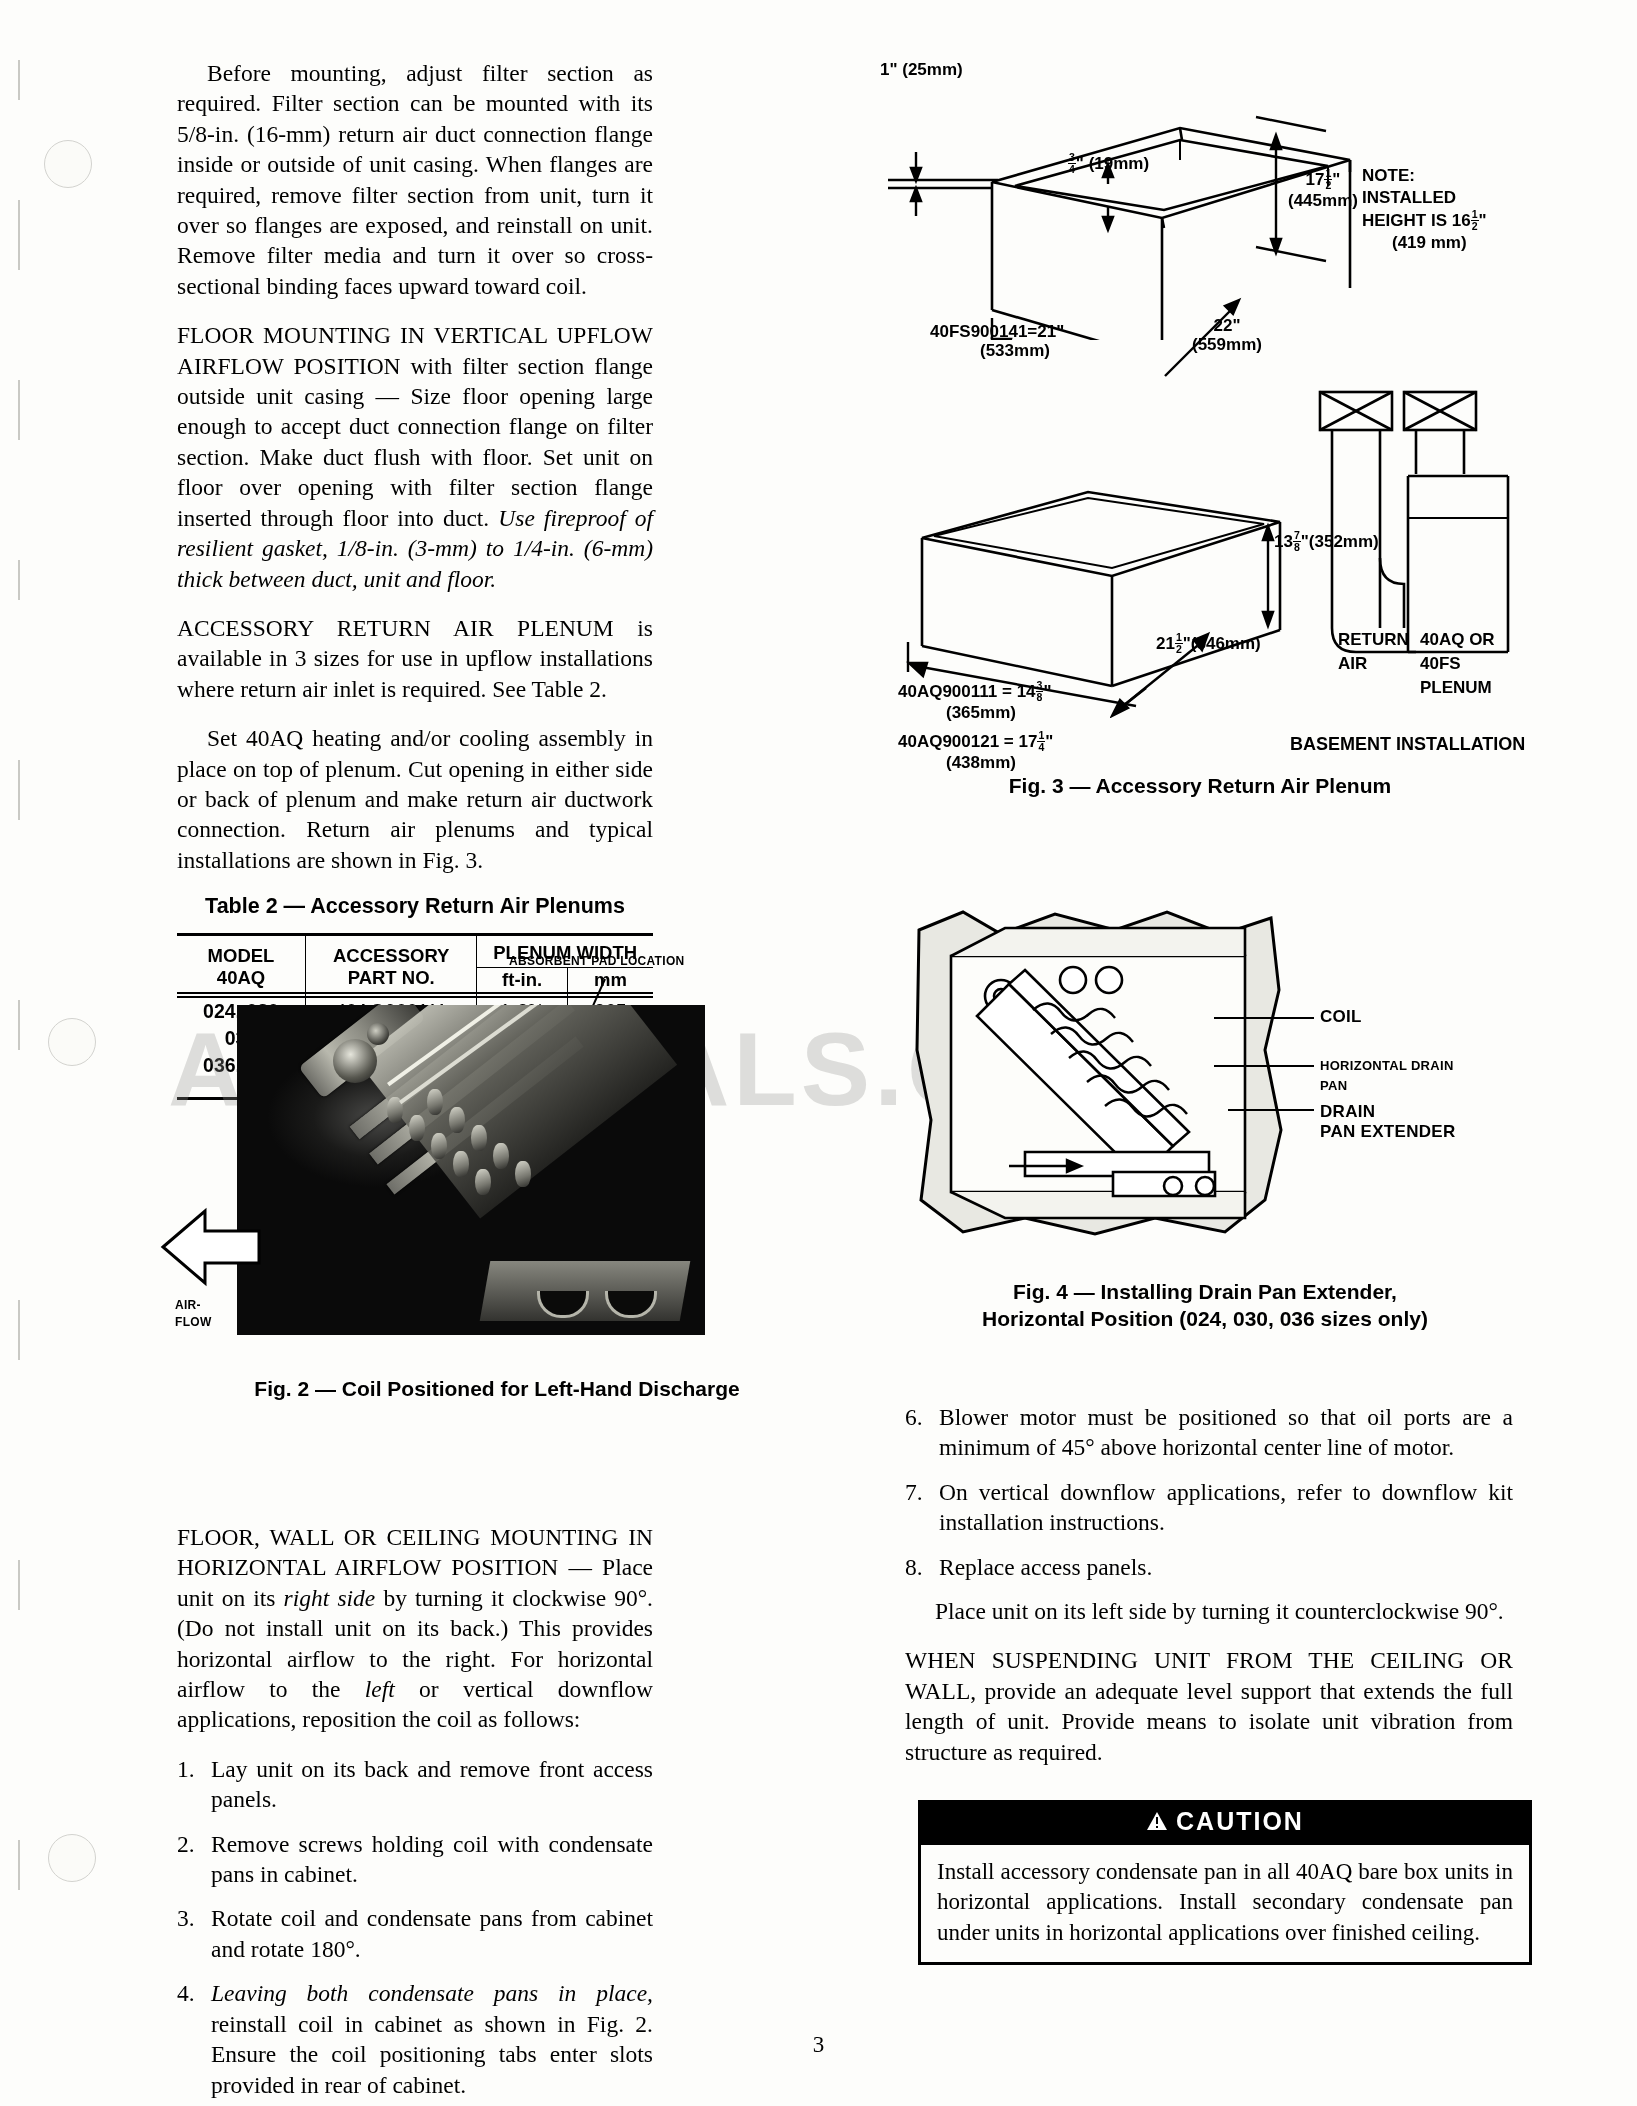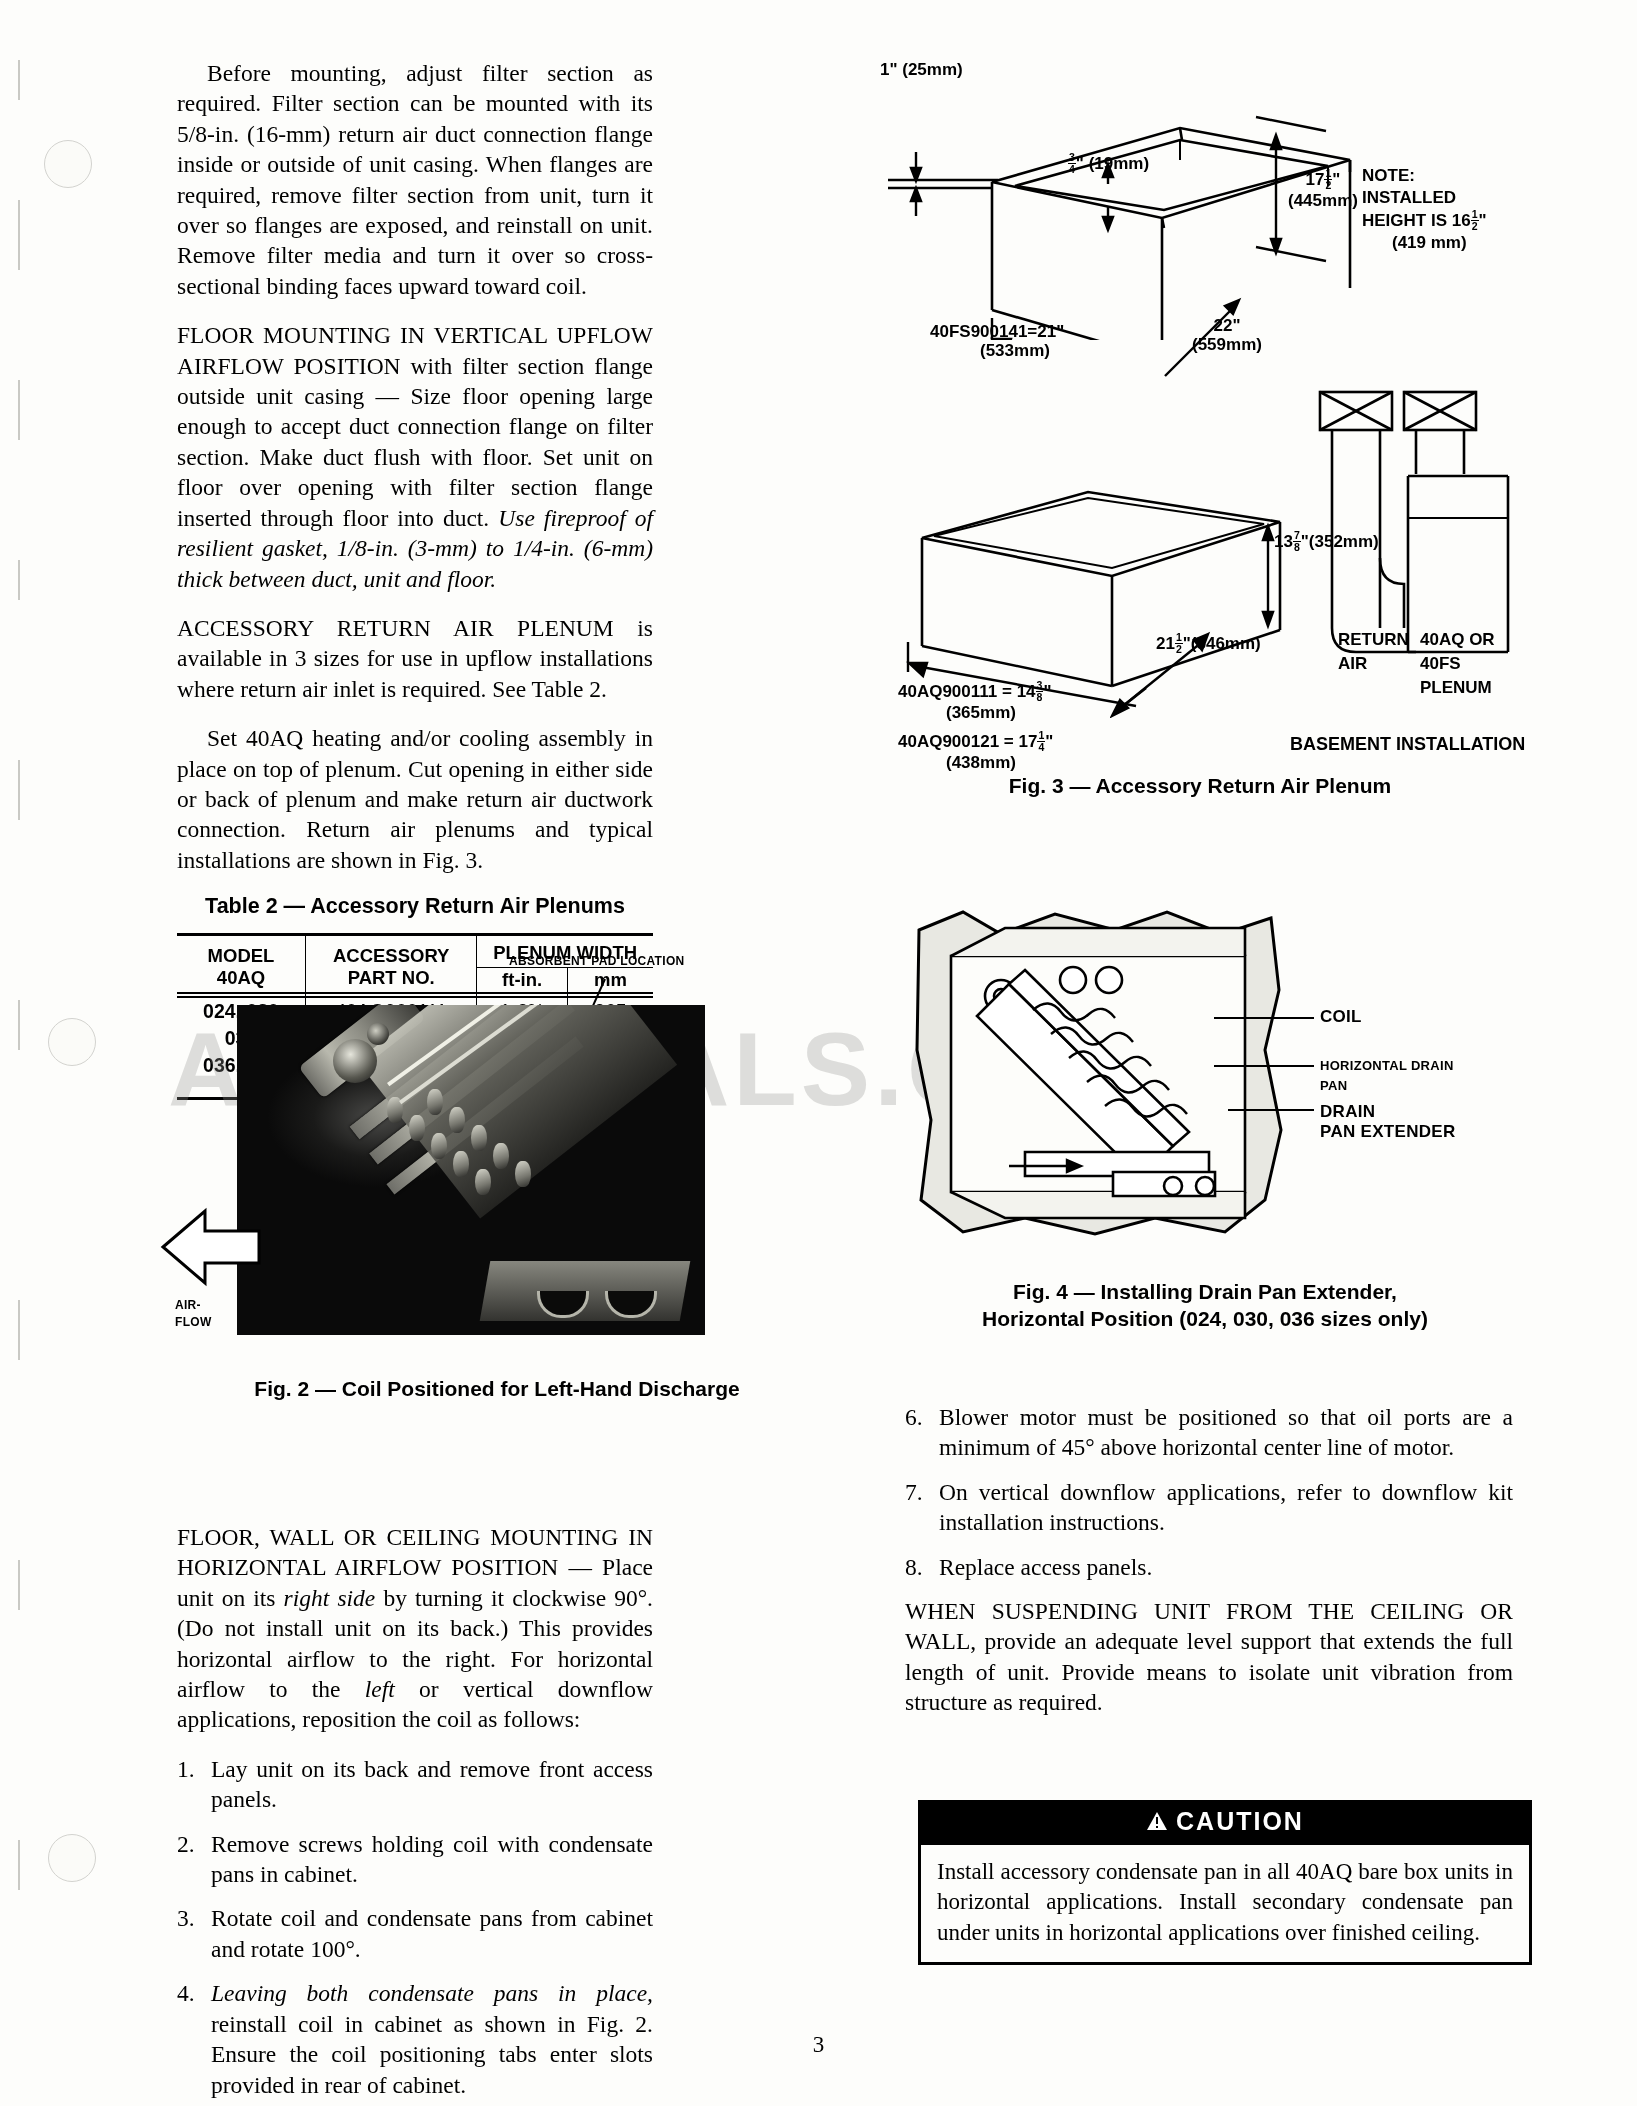--- a/index.html
+++ b/index.html
@@ -333,21 +333,21 @@
 
     <div class="figcap" style="position:absolute; left:-40px; top:370px; width:720px;">Fig. 2 — Coil Positioned for Left-Hand Discharge</div>
   </div>
 
   <div class="col" style="left:177px; top:1522px; width:476px;">
     <p class="p"><span>FLOOR, WALL OR CEILING MOUNTING IN HORIZONTAL AIRFLOW POSITION</span><span> — Place unit on its </span><span class="ital">right side</span><span> by turning it clockwise 90°. (Do not install unit on its back.) This provides horizontal airflow to the right. For horizontal airflow to the </span><span class="ital">left</span><span> or vertical downflow applications, reposition the coil as follows:</span></p>
 
     <ol class="steps">
       <li><span class="num">1.</span><span>Lay unit on its back and remove front access panels.</span></li>
       <li><span class="num">2.</span><span>Remove screws holding coil with condensate pans in cabinet.</span></li>
-      <li><span class="num">3.</span><span>Rotate coil and condensate pans from cabinet and rotate 100°.</span></li>
+      <li><span class="num">3.</span><span>Rotate coil and condensate pans from cabinet and rotate 180°.</span></li>
       <li><span class="num">4.</span><span class="ital">Leaving both condensate pans in place,</span><span> reinstall coil in cabinet as shown in Fig. 2. Ensure the coil positioning tabs enter slots provided in rear of cabinet.</span></li>
 
     </ol>
   </div>
 
   <svg class="dg" style="left:880px; top:60px;" width="480" height="280" viewBox="0 0 480 280">
     <g fill="none" stroke="#000" stroke-width="2.6" stroke-linejoin="miter">
 
       <path d="M 8 120 L 118 120"></path>
       <path d="M 8 128 L 112 128"></path>
@@ -596,20 +596,21 @@
     <div>Horizontal Position (024, 030, 036 sizes only)</div>
   </div>
 
   <div class="col" id="rightcol">
     <ol class="steps">
       <li><span class="num">6.</span><span>Blower motor must be positioned so that oil ports are a minimum of 45° above horizontal center line of motor.</span></li>
       <li><span class="num">7.</span><span>On vertical downflow applications, refer to downflow kit installation instructions.</span></li>
       <li><span class="num">8.</span><span>Replace access panels.</span></li>
     </ol>
 
+    <p class="p ind" style="margin-top:6px;">Place unit on its left side by turning it counterclockwise 90°.</p>
 
     <p class="p"><span>WHEN SUSPENDING UNIT FROM THE CEILING OR WALL</span><span>, provide an adequate level support that extends the full length of unit. Provide means to isolate unit vibration from structure as required.</span></p>
   </div>
 
   <div id="caution">
     <div class="caution-bar">
       <span style="display:inline-block; vertical-align:-1px; margin-right:8px;">
         <svg width="22" height="20" viewBox="0 0 22 20">
           <polygon points="11,1 21,19 1,19" fill="#fff"></polygon>
           <rect x="10" y="6" width="2" height="7" fill="#000"></rect>

